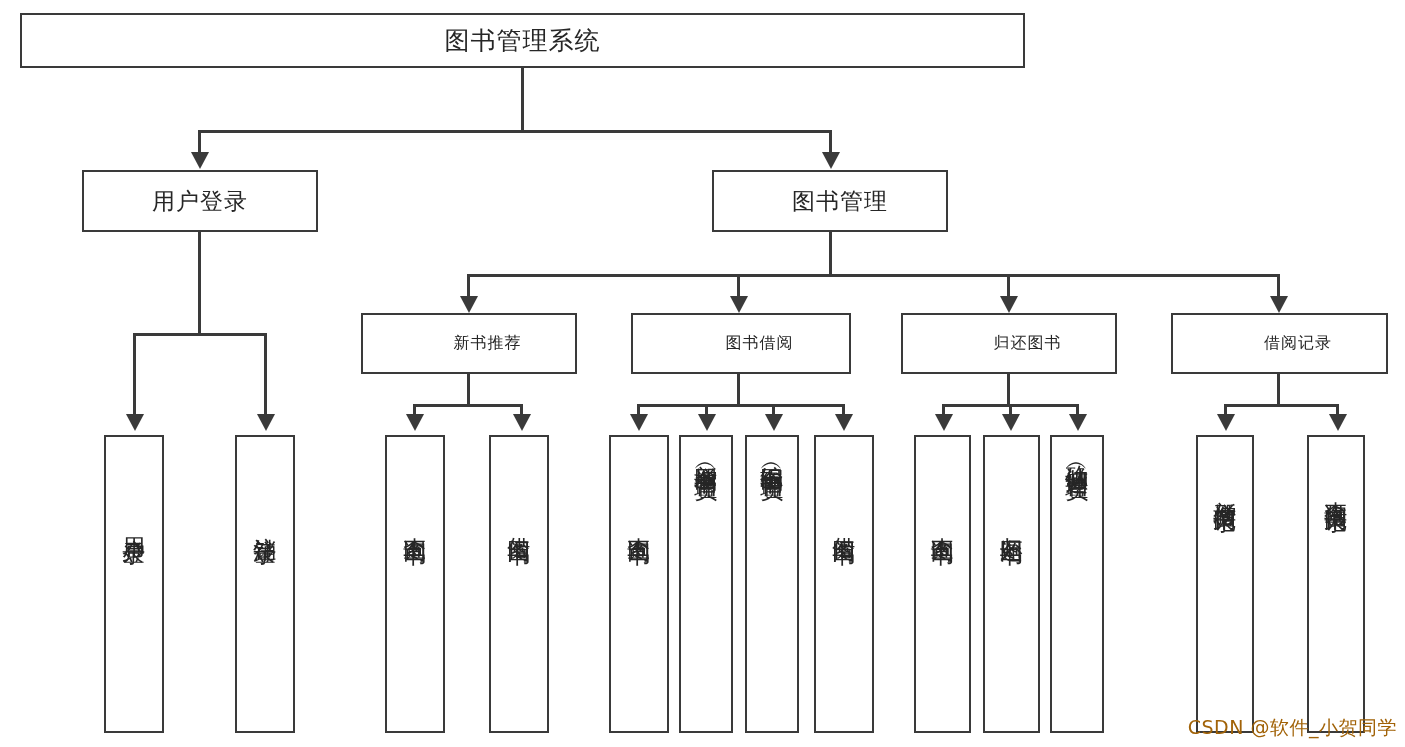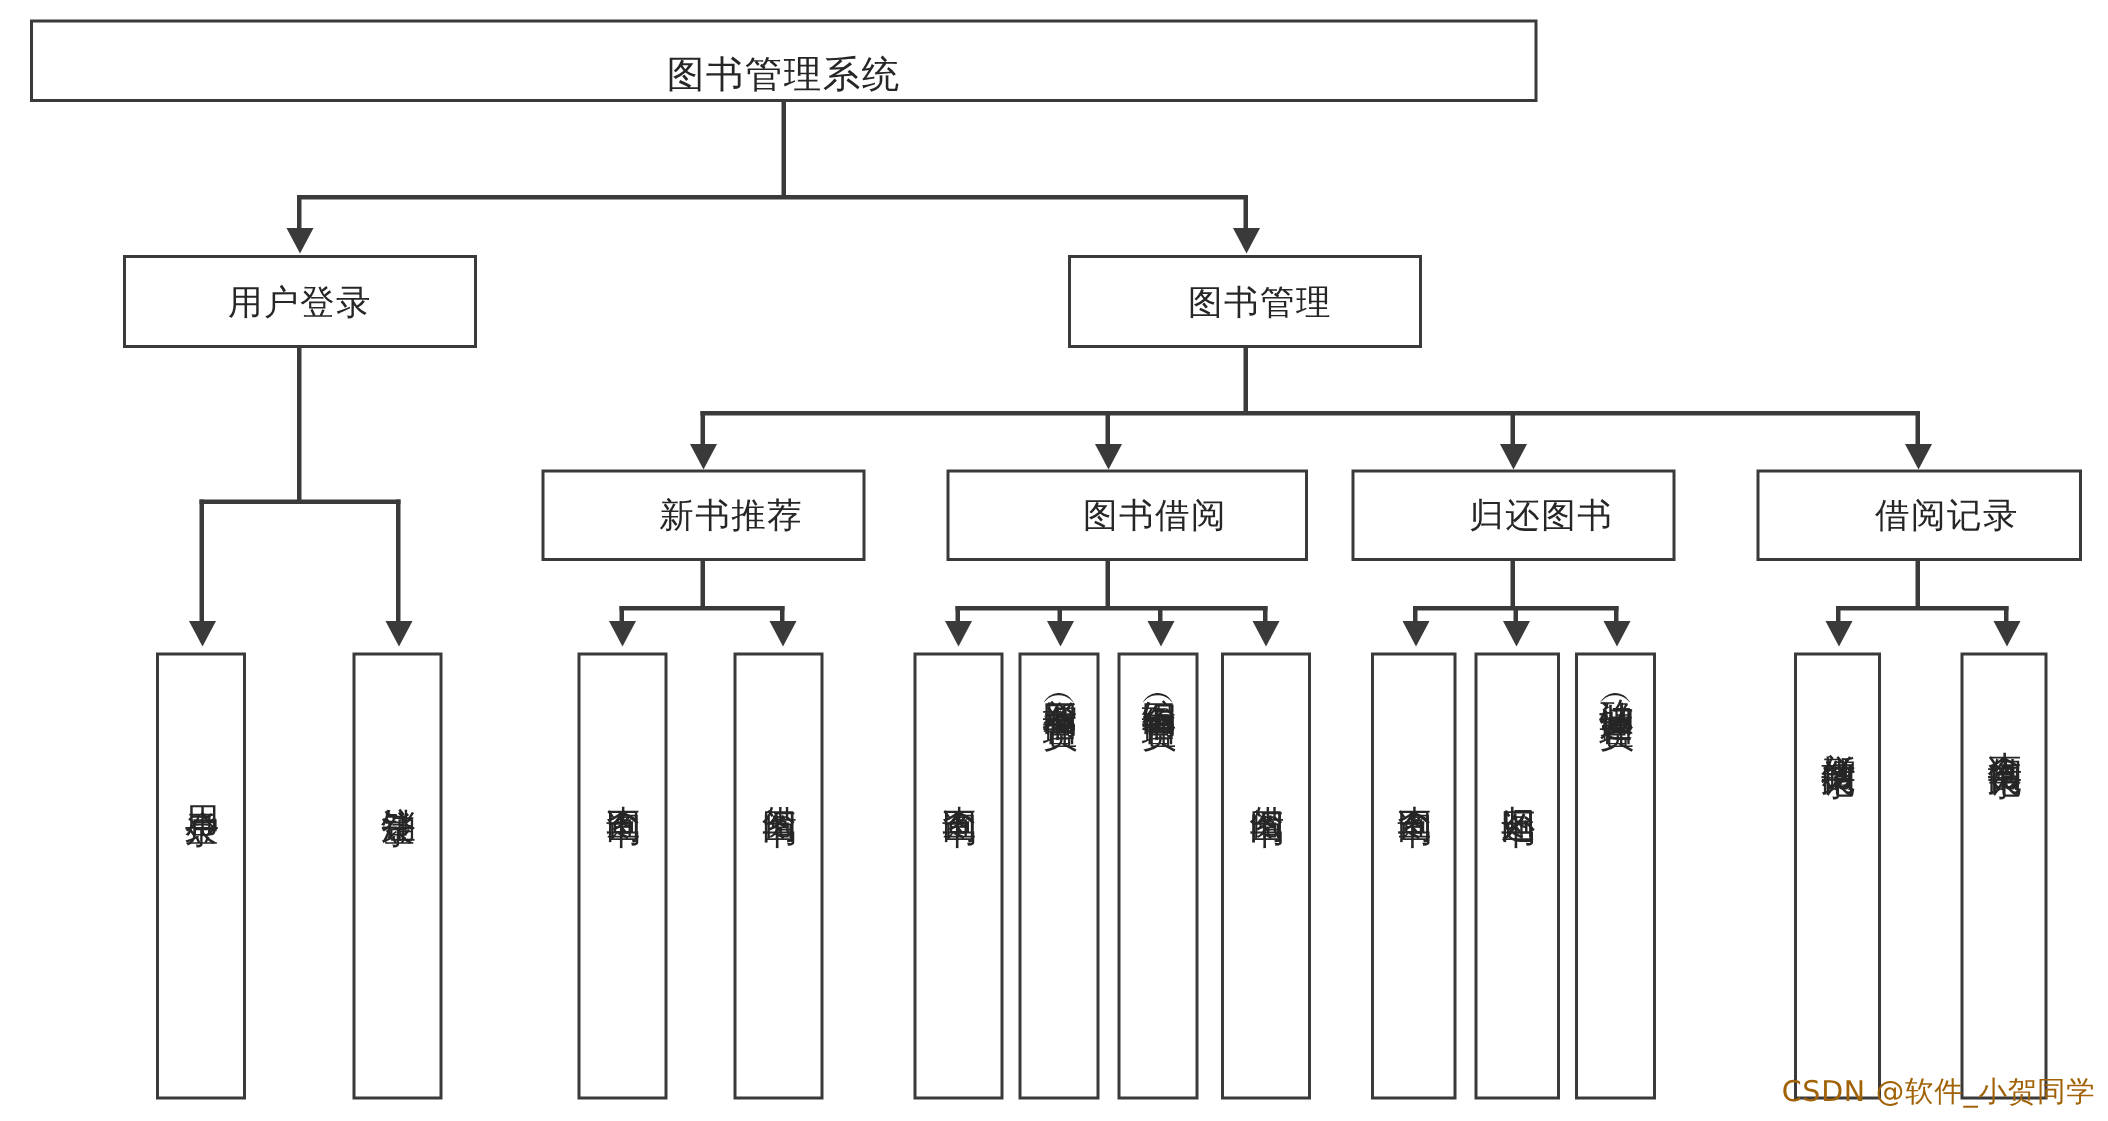--- a/index.html
+++ b/index.html
@@ -26,28 +26,27 @@
     background: #ffffff;
     display: flex;
     align-items: center;
     justify-content: center;
     color: #262626;
     z-index: 3;
   }
   .node.root {
     font-size: 25px;
     letter-spacing: 1px;
-    align-items: flex-end;
   }
   .node.lvl2 {
     font-size: 23px;
     letter-spacing: 1px;
   }
   .node.lvl3 {
-    font-size: 23px;
+    font-size: 16px;
     letter-spacing: 1px;
     padding-left: 37px;
   }
   .node.leaf {
     align-items: flex-start;
     justify-content: center;
     padding-top: 6px;
   }
   .vtext {
     writing-mode: vertical-rl;
@@ -142,21 +141,21 @@
   <div class="ln v" style="left:737px; top:274px; width:3px; height:26px;"></div>
   <div class="arrow" style="left:730px; top:296px;"></div>
   <div class="ln v" style="left:1007px; top:274px; width:3px; height:26px;"></div>
   <div class="arrow" style="left:1000px; top:296px;"></div>
   <div class="ln v" style="left:1277px; top:274px; width:3px; height:26px;"></div>
   <div class="arrow" style="left:1270px; top:296px;"></div>
 
   <div class="node lvl3" style="left:361px; top:313px; width:216px; height:61px;">
     <span>新书推荐</span>
   </div>
-  <div class="node lvl3" style="left:631px; top:313px; width:241px; height:61px;">
+  <div class="node lvl3" style="left:631px; top:313px; width:220px; height:61px;">
     <span>图书借阅</span>
   </div>
   <div class="node lvl3" style="left:901px; top:313px; width:216px; height:61px;">
     <span>归还图书</span>
   </div>
   <div class="node lvl3" style="left:1171px; top:313px; width:217px; height:61px;">
     <span>借阅记录</span>
   </div>
 
   <div class="ln v" style="left:467px; top:374px; width:3px; height:32px;"></div>

